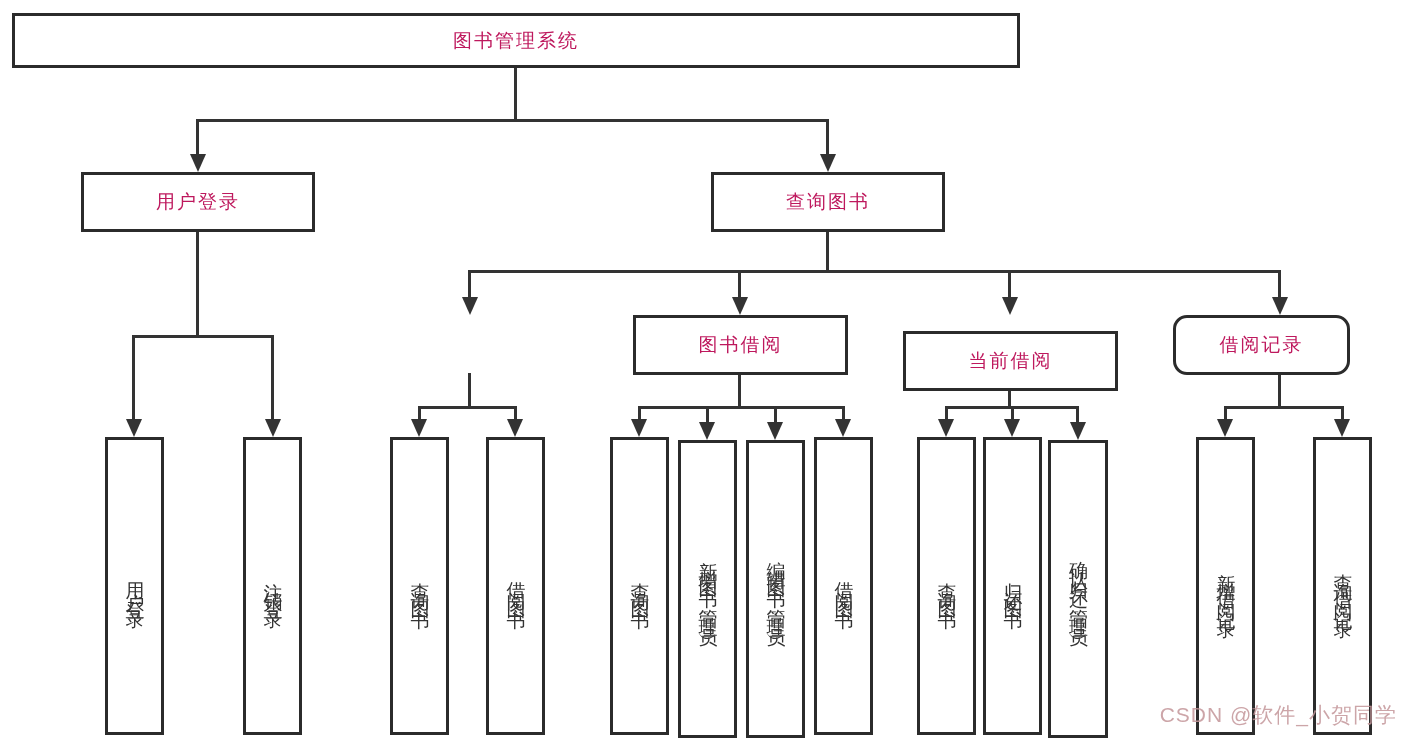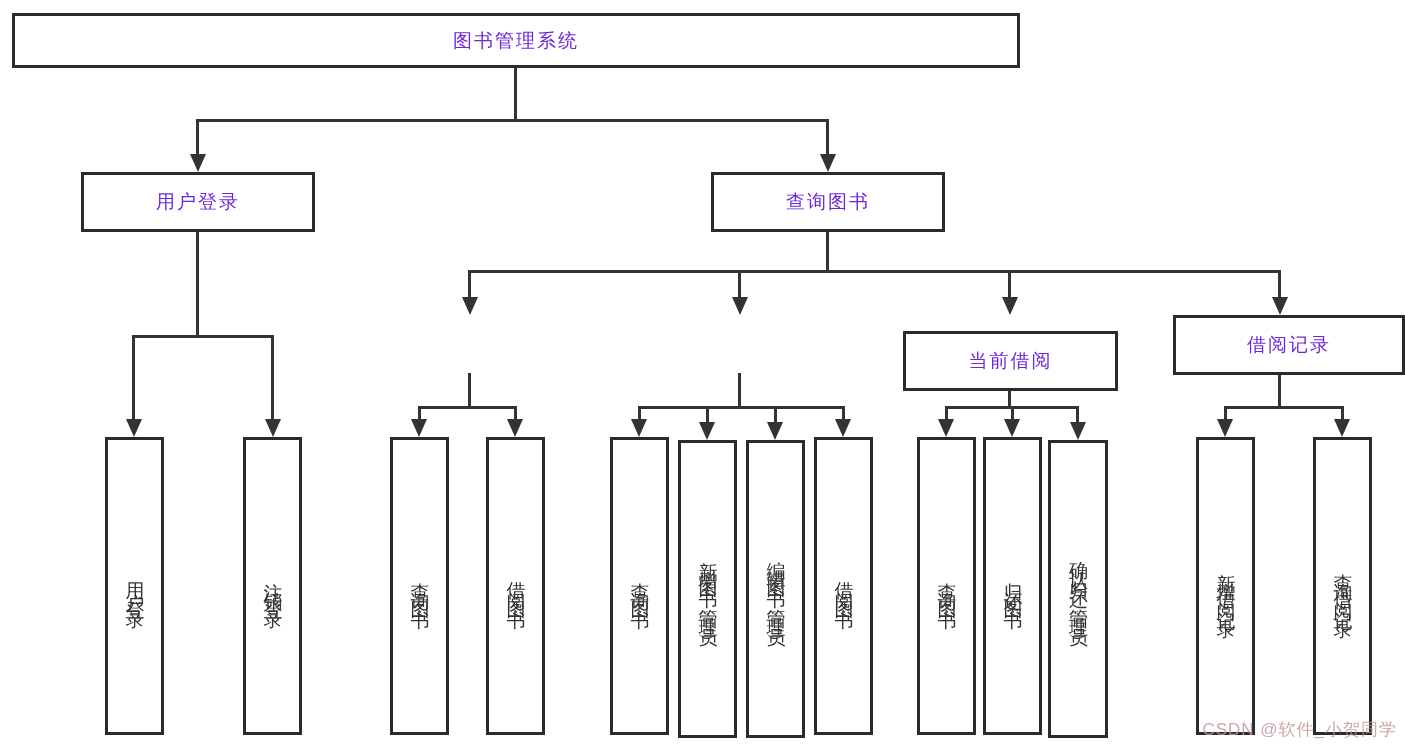--- a/index.html
+++ b/index.html
@@ -5,36 +5,36 @@
   html,body{margin:0;padding:0;background:#fff;}
   #canvas{
     position:relative;width:1405px;height:747px;background:#ffffff;
     font-family:"Liberation Sans",sans-serif;overflow:hidden;color:#333;
   }
   .box{
     position:absolute;background:#fff;border:3px solid #2b2b2b;
     box-sizing:border-box;display:flex;align-items:center;justify-content:center;
     z-index:2;
   }
-  .hlabel{font-size:19px;letter-spacing:2px;color:#6d28d9;white-space:nowrap;}
+  .hlabel{font-size:19px;letter-spacing:2px;color:#be185d;white-space:nowrap;}
   .leaf .vlabel{
     writing-mode:vertical-rl;text-orientation:mixed;
     font-size:19px;letter-spacing:0.5em;line-height:1.1;color:#333;white-space:nowrap;
   }
   .line{position:absolute;background:#333;z-index:1;}
   .vline{width:3px;}
   .hline{height:3px;}
   .arrowhead{
     position:absolute;width:0;height:0;z-index:1;
     border-left:8px solid transparent;border-right:8px solid transparent;
     border-top:18px solid #333;
   }
   #watermark{
-    position:absolute;right:8px;bottom:6px;z-index:5;
-    font-size:17px;letter-spacing:1px;color:#c4969a;opacity:0.85;white-space:nowrap;
+    position:absolute;right:8px;bottom:18px;z-index:5;
+    font-size:21px;letter-spacing:1px;color:#c4969a;opacity:0.85;white-space:nowrap;
   }
 </style>
 </head>
 <body>
 
 <div id="canvas">
 
   <div class="line vline" style="left:514px;top:68px;height:53px;"></div>
   <div class="line hline" style="left:197px;top:119px;width:632px;"></div>
   <div class="line vline" style="left:196px;top:119px;height:37px;"></div>
@@ -98,24 +98,27 @@
     <span class="hlabel">图书管理系统</span>
   </div>
 
   <div class="box" style="left:81px;top:172px;width:234px;height:60px;">
     <span class="hlabel">用户登录</span>
   </div>
   <div class="box" style="left:711px;top:172px;width:234px;height:60px;">
     <span class="hlabel">查询图书</span>
   </div>
 
+  <div class="box" style="left:633px;top:315px;width:215px;height:60px;">
+    <span class="hlabel">图书借阅</span>
+  </div>
   <div class="box" style="left:903px;top:331px;width:215px;height:60px;">
     <span class="hlabel">当前借阅</span>
   </div>
-  <div class="box" style="left:1173px;top:315px;width:232px;height:60px;">
+  <div class="box" style="left:1173px;top:315px;width:177px;height:60px;border-radius:14px;">
     <span class="hlabel">借阅记录</span>
   </div>
 
   <div class="box leaf" style="left:105px;top:437px;width:59px;height:298px;">
     <span class="vlabel">用户登录</span>
   </div>
   <div class="box leaf" style="left:243px;top:437px;width:59px;height:298px;">
     <span class="vlabel">注销登录</span>
   </div>
 

